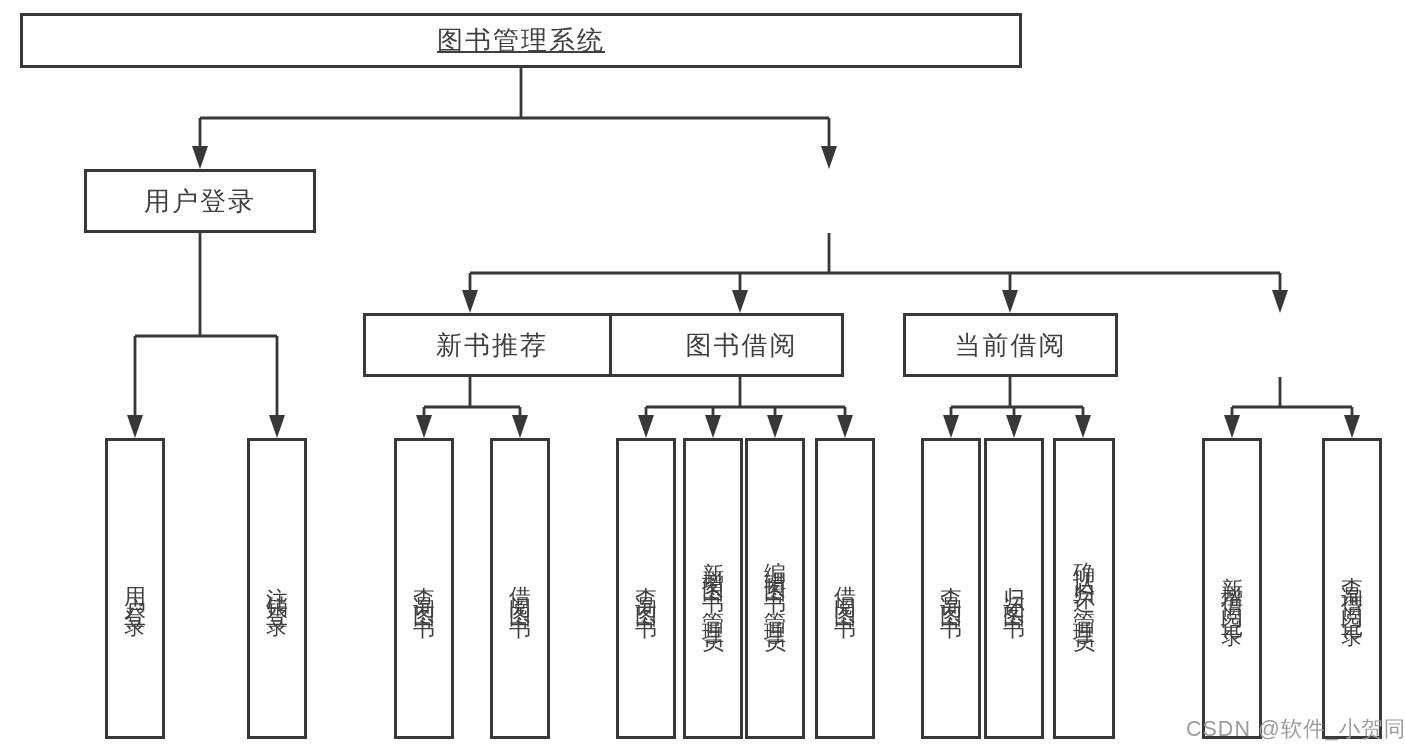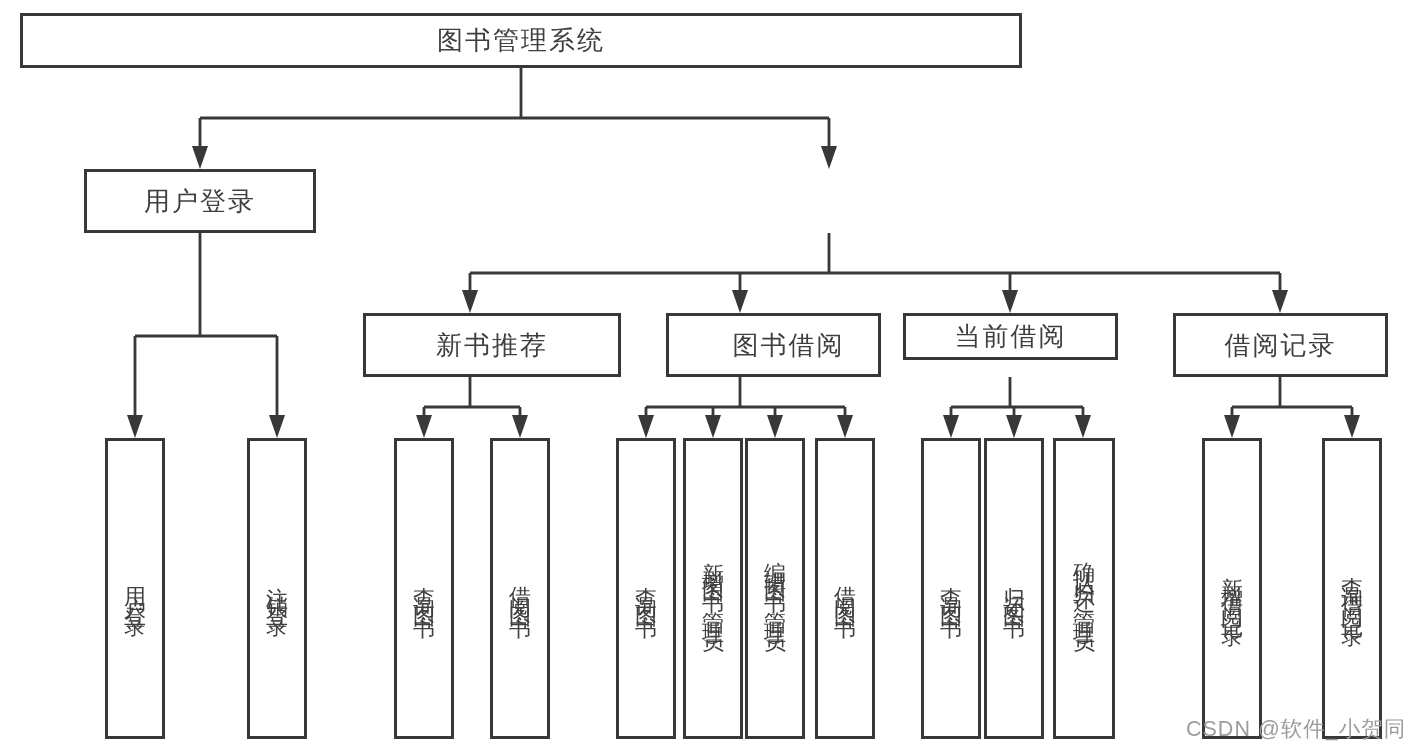--- a/index.html
+++ b/index.html
@@ -69,28 +69,27 @@
       <polygon points="1006,415 1022,415 1014,438"></polygon>
       <polygon points="1075,415 1091,415 1083,438"></polygon>
     </g>
     <g>
       <path d="M1280,377 V407 M1232,407 H1352 M1232,407 V416 M1352,407 V416"></path>
       <polygon points="1224,415 1240,415 1232,438"></polygon>
       <polygon points="1344,415 1360,415 1352,438"></polygon>
     </g>
   </svg>
 
-  <div class="box h-box" style="left:20px; top:13px; width:1002px; height:55px;">图书管理系统</div>
+  <div class="box h-box" style="left:20px; top:13px; width:1002px; height:55px;text-decoration:underline;">图书管理系统</div>
 
   <div class="box h-box" style="left:84px; top:169px; width:232px; height:64px;">用户登录</div>
 
   <div class="box h-box" style="left:363px; top:313px; width:258px; height:64px;">新书推荐</div>
-  <div class="box h-box" style="left:666px; top:313px; width:215px; height:64px;padding-left:30px;">图书借阅</div>
-  <div class="box h-box" style="left:903px; top:313px; width:215px; height:47px;">当前借阅</div>
-  <div class="box h-box" style="left:1173px; top:313px; width:215px; height:64px;">借阅记录</div>
+  <div class="box h-box" style="left:609px; top:313px; width:235px; height:64px;padding-left:30px;">图书借阅</div>
+  <div class="box h-box" style="left:903px; top:313px; width:215px; height:64px;">当前借阅</div>
 
   <div class="box leaf" style="left:105px; top:438px; width:60px; height:301px;">用户登录</div>
   <div class="box leaf" style="left:247px; top:438px; width:60px; height:301px;">注销登录</div>
 
   <div class="box leaf" style="left:394px; top:438px; width:60px; height:301px;">查询图书</div>
   <div class="box leaf" style="left:490px; top:438px; width:60px; height:301px;">借阅图书</div>
 
   <div class="box leaf" style="left:616px; top:438px; width:60px; height:301px;">查询图书</div>
   <div class="box leaf" style="left:683px; top:438px; width:60px; height:301px;">新增图书（管理员）</div>
   <div class="box leaf" style="left:745px; top:438px; width:60px; height:301px;">编辑图书（管理员）</div>

